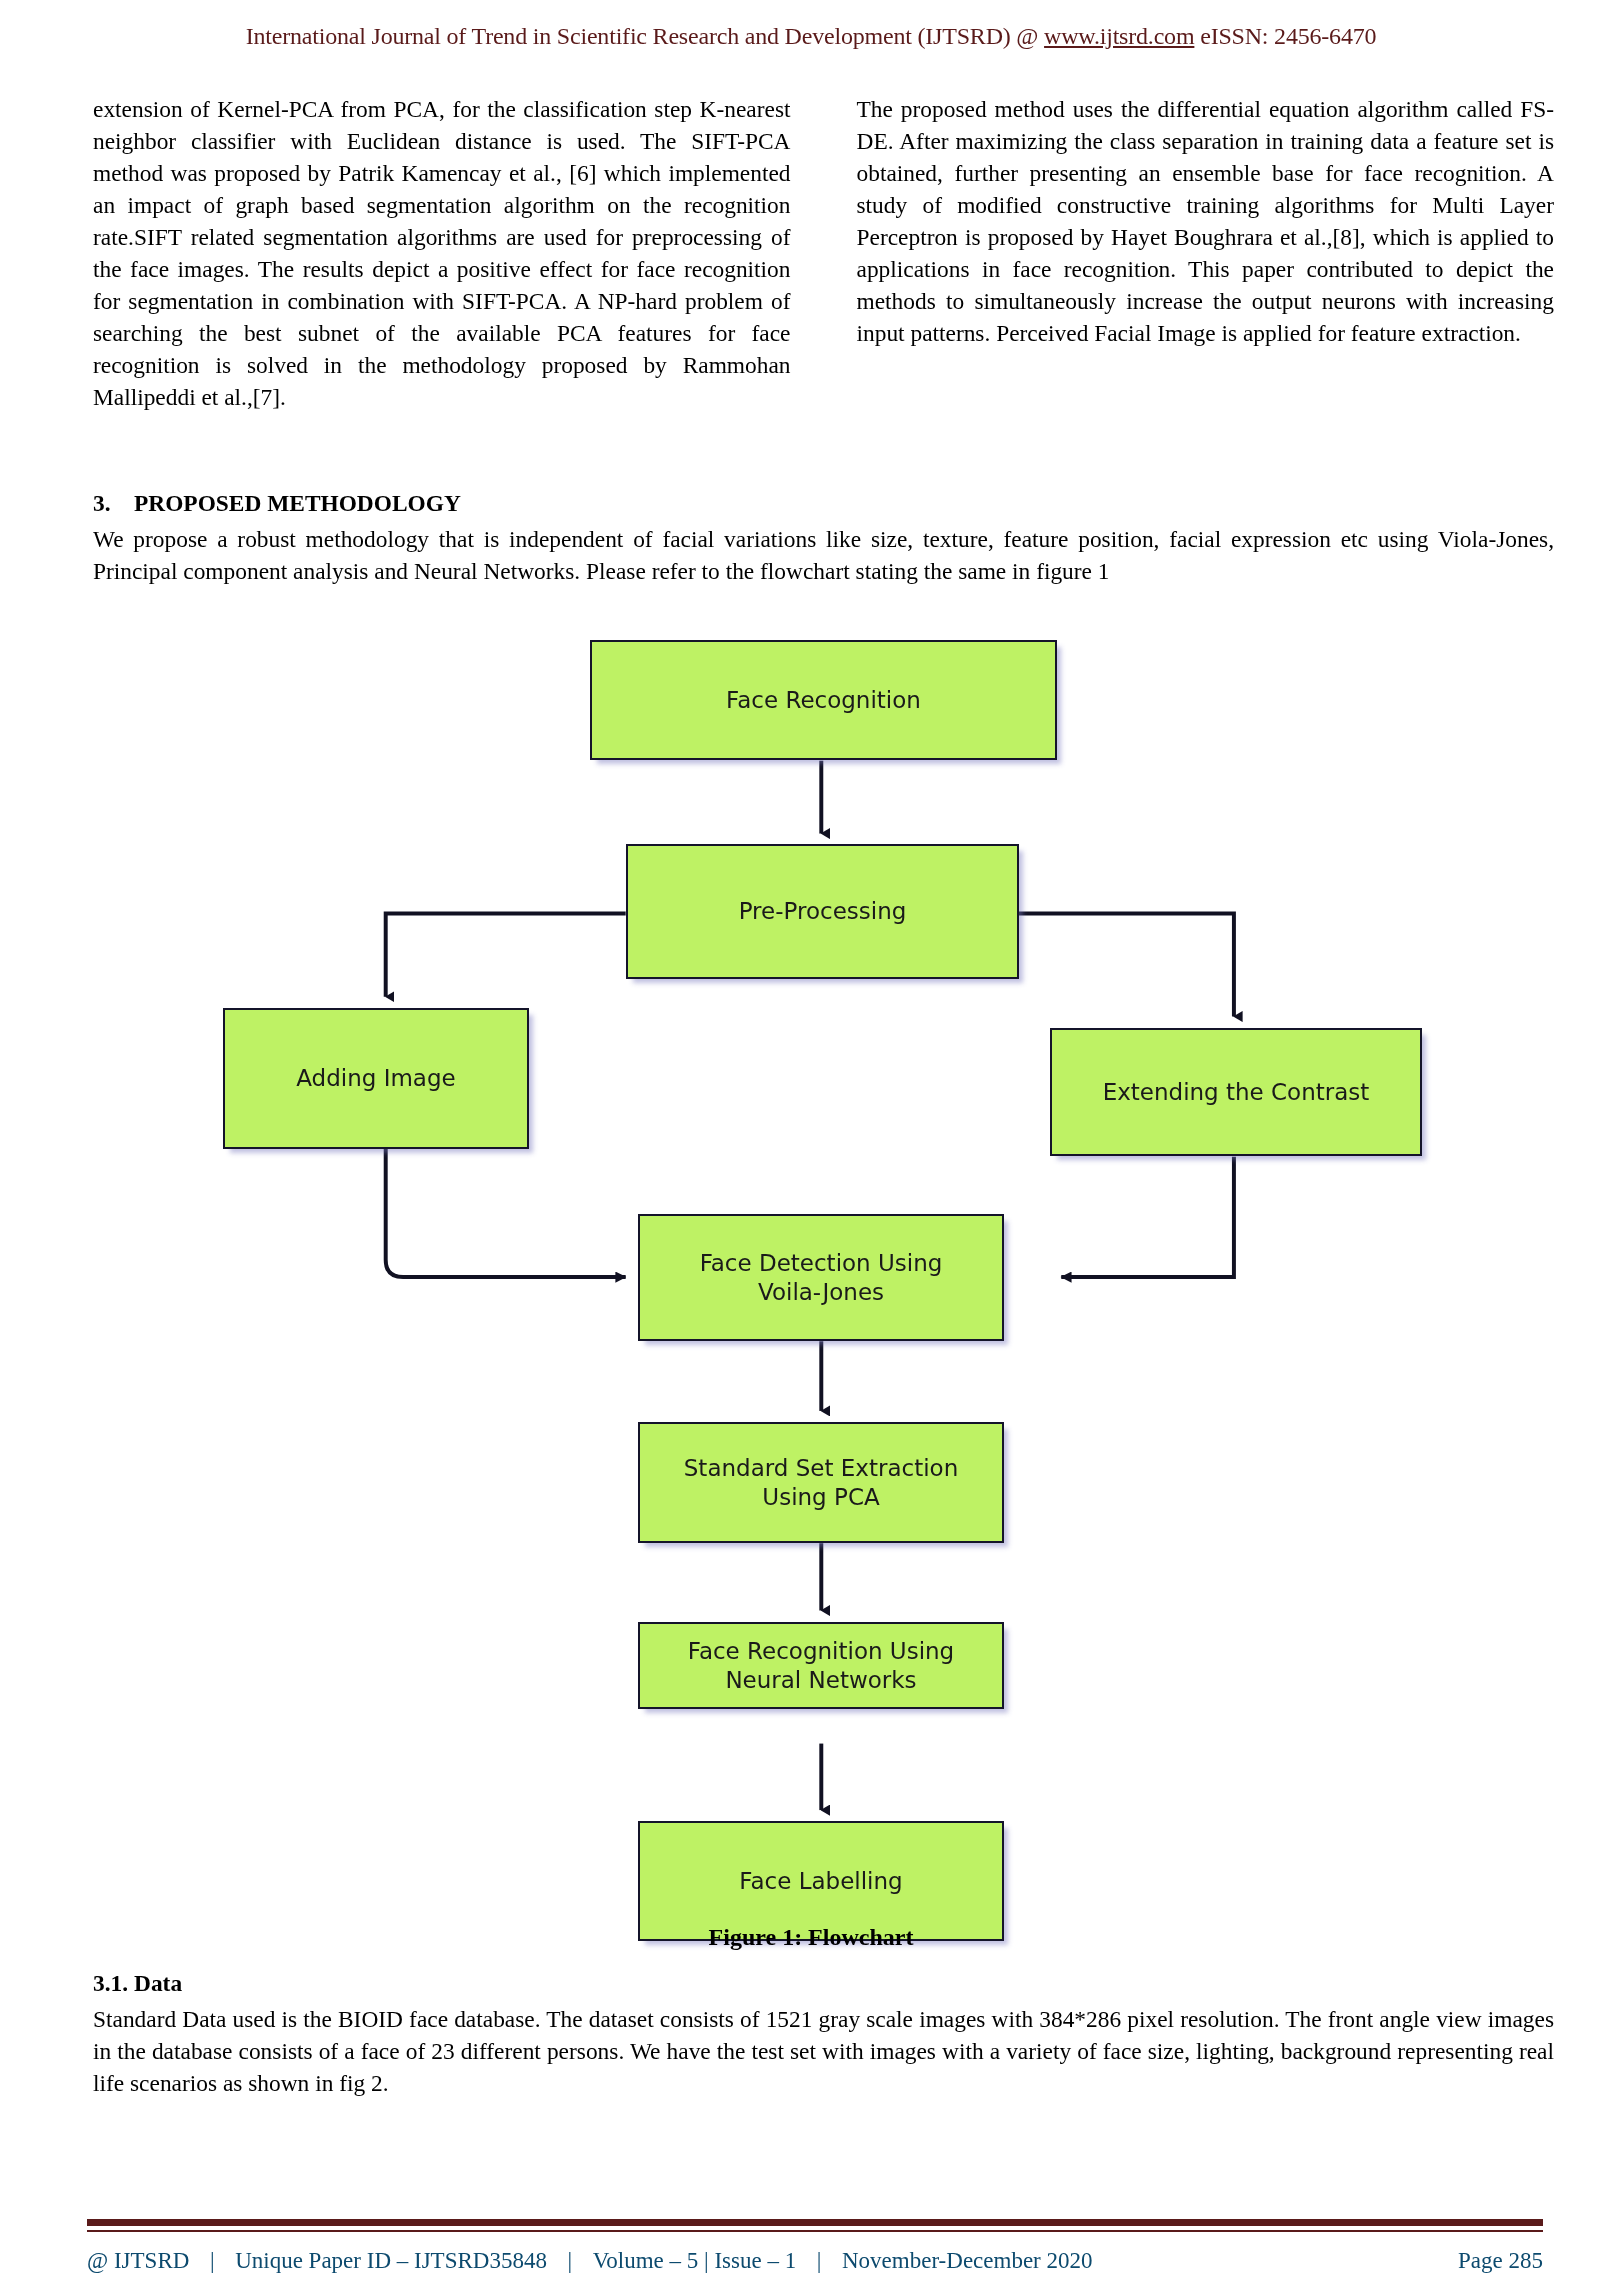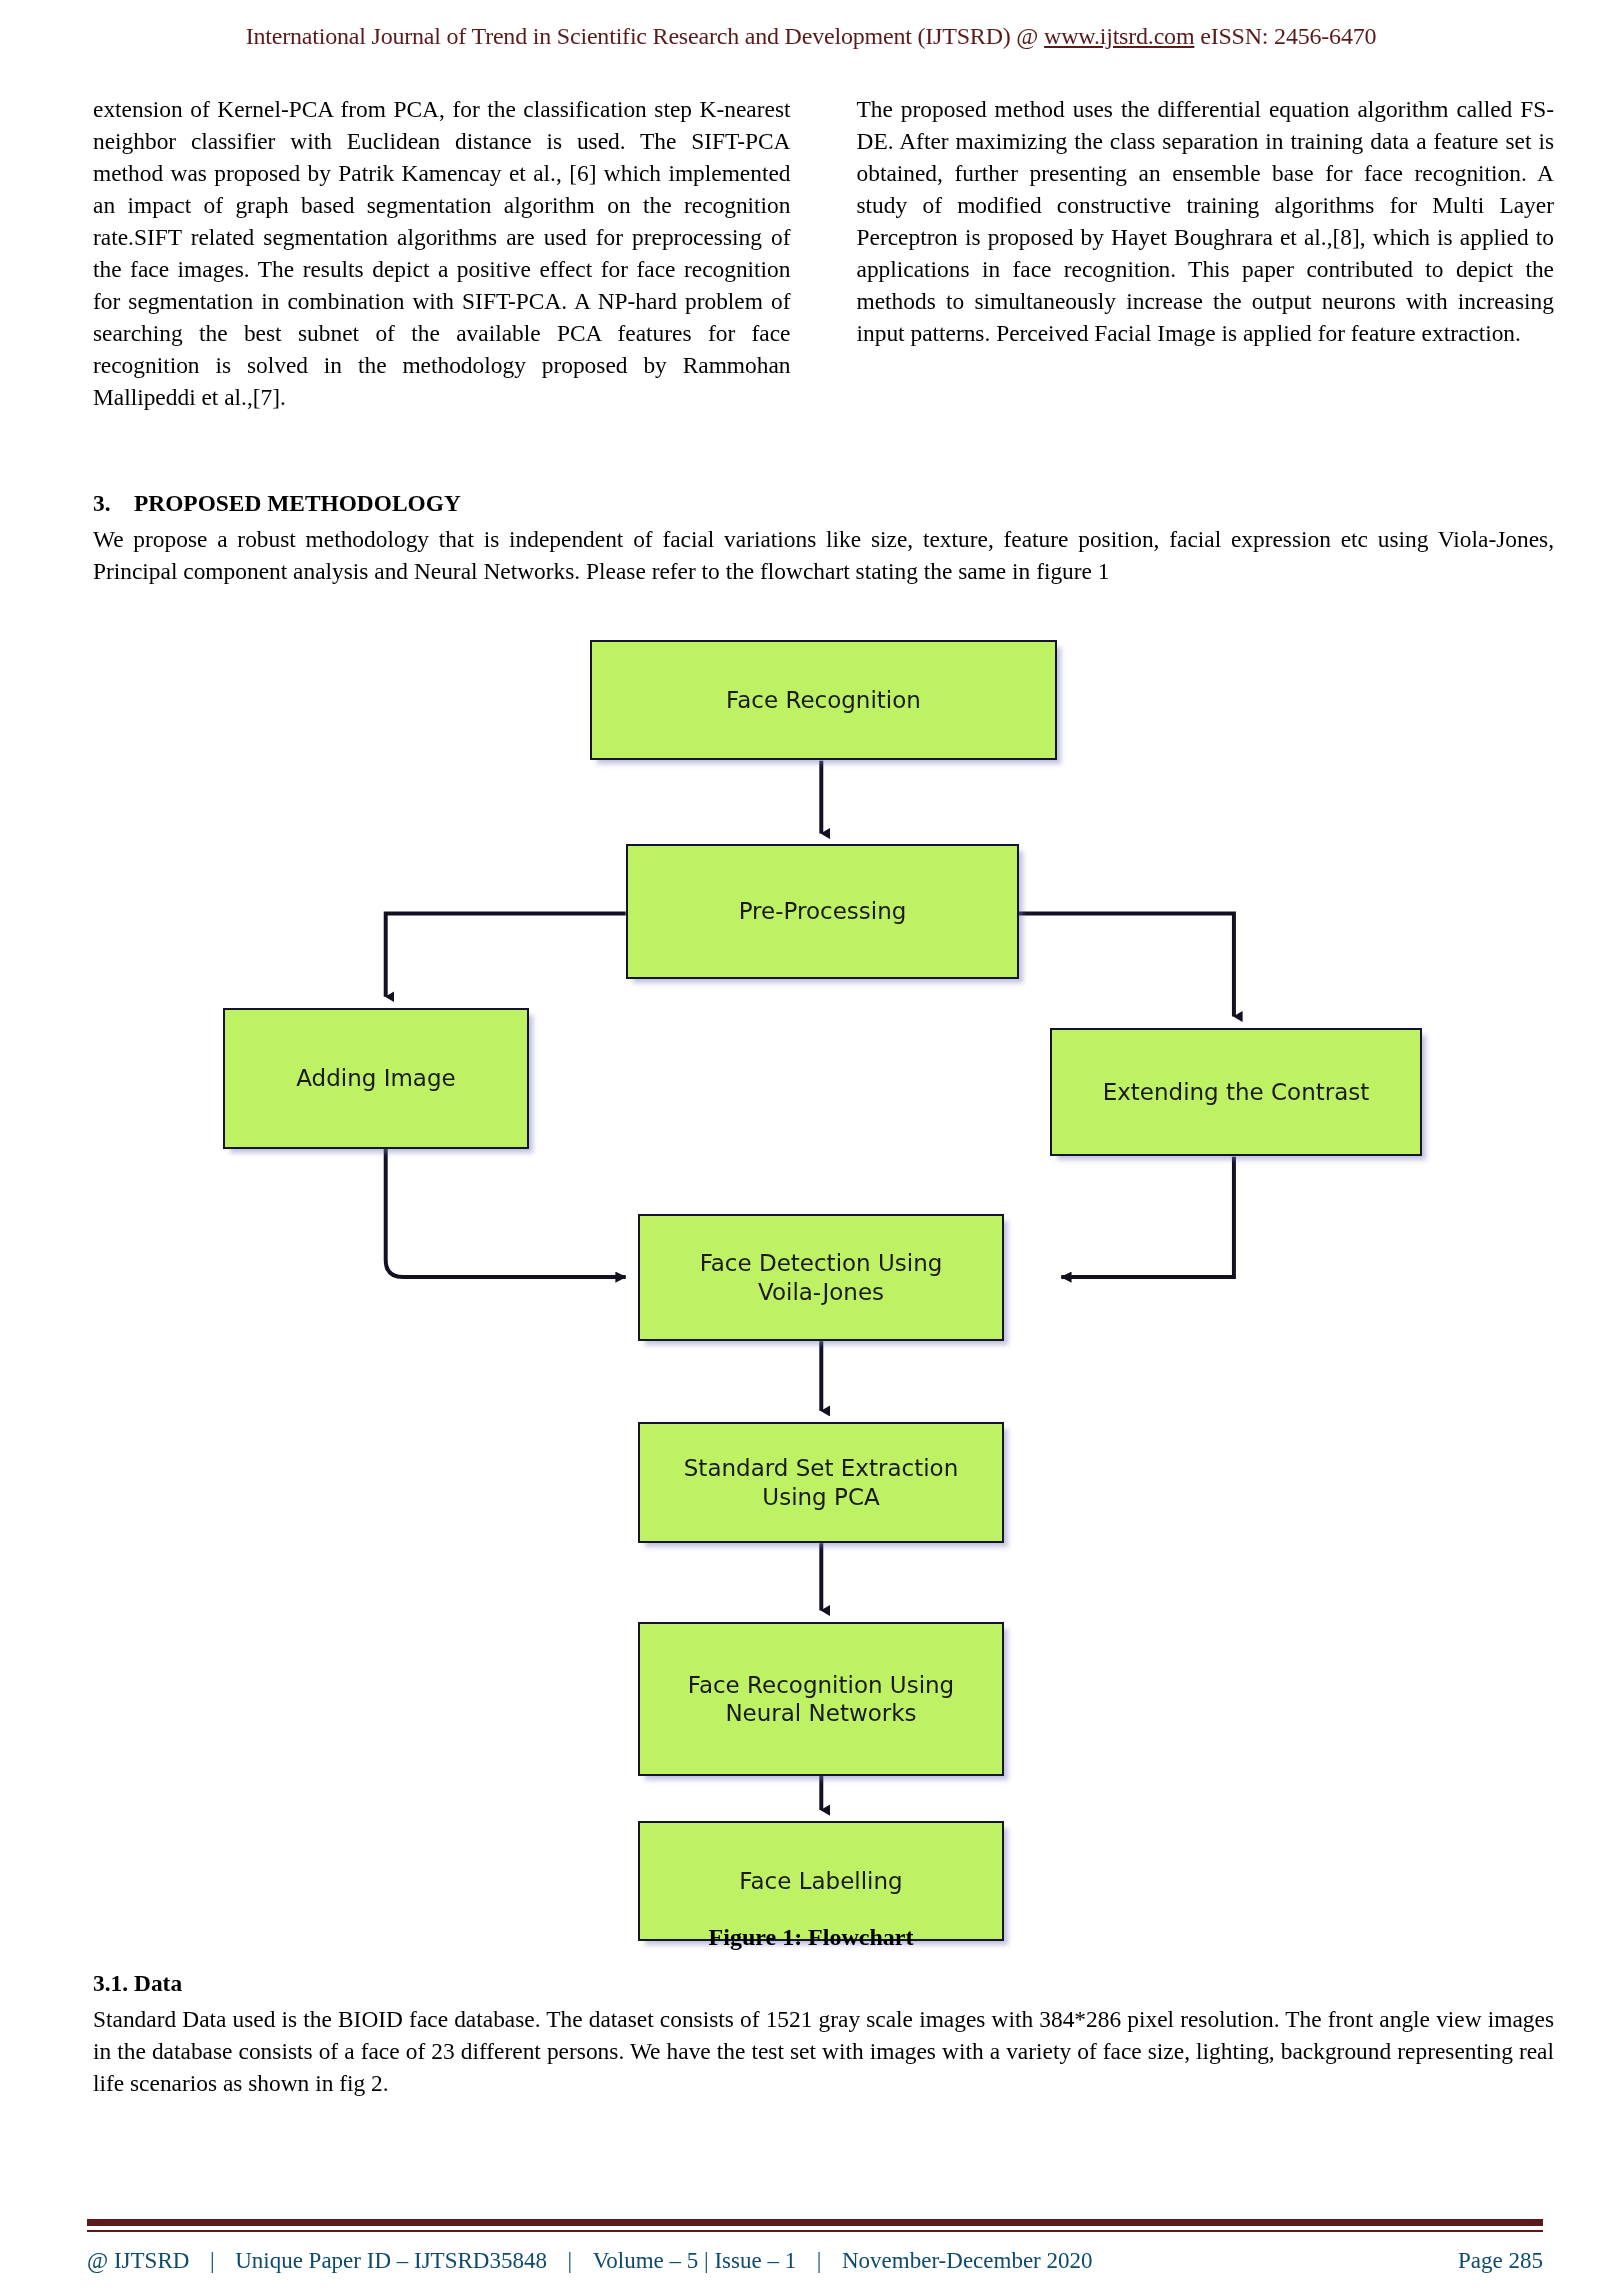--- a/index.html
+++ b/index.html
@@ -243,21 +243,21 @@
 
   <div class="fc-box" style="left:1050px; top:410px; width:372px; height:128px;">
     <span>Extending the Contrast</span>
   </div>
 
   <div class="fc-box" style="left:638px; top:804px; width:366px; height:121px; flex-direction:column;">
     <span>Standard Set Extraction</span>
     <span>Using PCA</span>
   </div>
 
-  <div class="fc-box" style="left:638px; top:1004px; width:366px; height:154px; flex-direction:column;">
+  <div class="fc-box" style="left:638px; top:1004px; width:366px; height:87px; flex-direction:column;">
     <span>Face Recognition Using</span>
     <span>Neural Networks</span>
   </div>
 
   <div class="fc-box" style="left:638px; top:1203px; width:366px; height:120px;">
     <span>Face Labelling</span>
   </div>
 </div>
 
 <div id="fig-caption">Figure 1: Flowchart</div>

